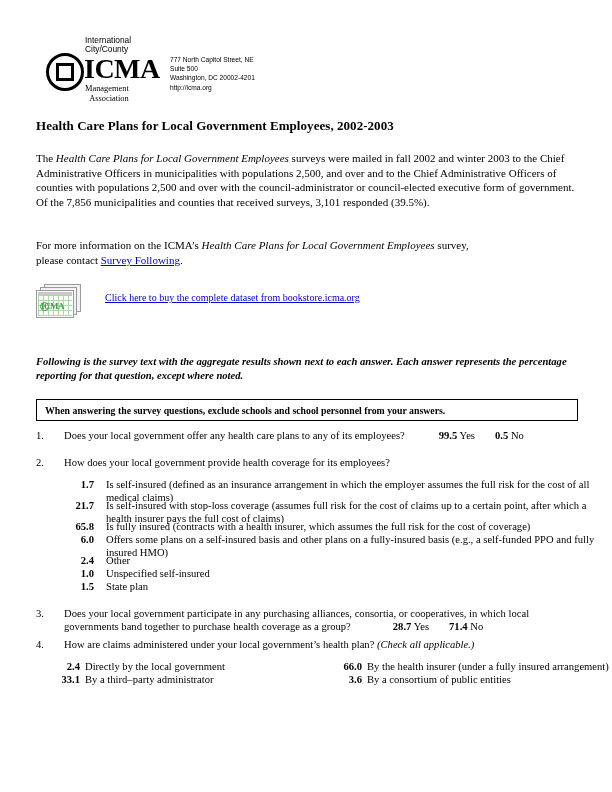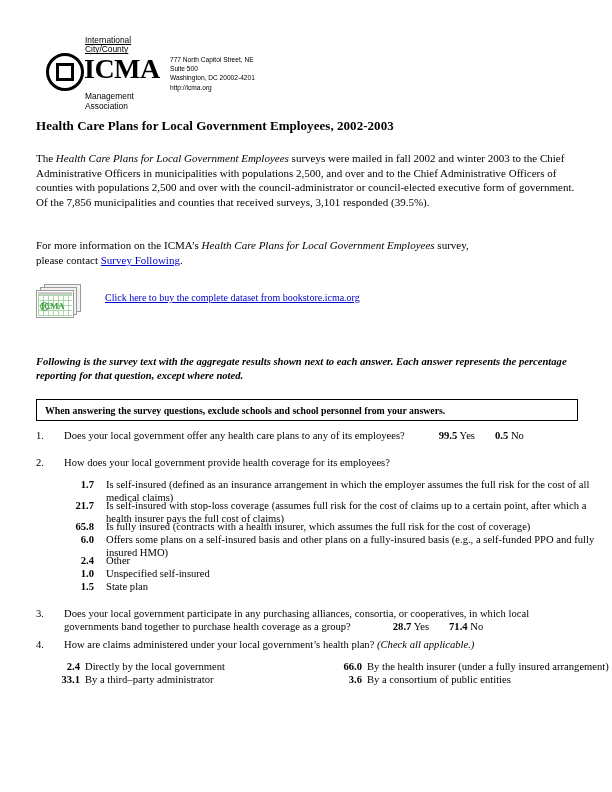--- a/index.html
+++ b/index.html
@@ -69,30 +69,30 @@
     line-height: 30px;
   }
   .logo-top-words {
     position: absolute;
     left: 41px;
     top: 0px;
     font-family: "Liberation Sans", "DejaVu Sans", sans-serif;
     font-size: 8.4px;
     line-height: 9.4px;
     font-weight: normal;
-    text-decoration: underline;
   }
   .logo-bot-words {
     position: absolute;
     left: 41px;
-    top: 56px;
-    font-family: Liberation Sans, sans-serif;
+    top: 48px;
+    font-family: Liberation Serif, serif;
     font-size: 8.4px;
     line-height: 9.6px;
     font-weight: normal;
+    text-align: right;
   }
   .address {
     position: absolute;
     left: 126px;
     top: 19px;
     font-family: "Liberation Sans", "DejaVu Sans", sans-serif;
     font-size: 6.6px;
     line-height: 9.2px;
     color: #000;
   }

